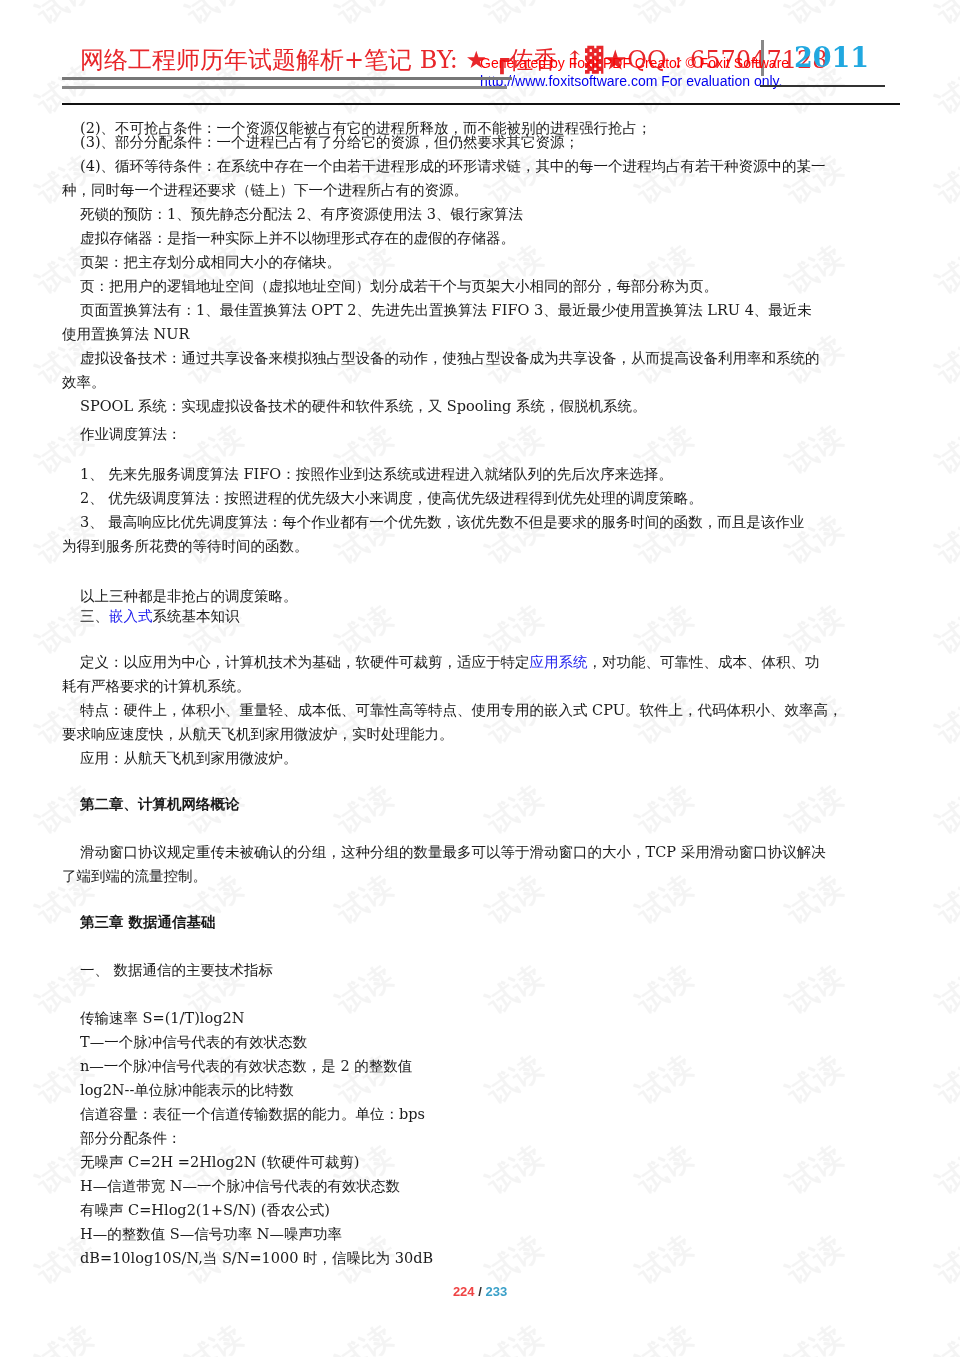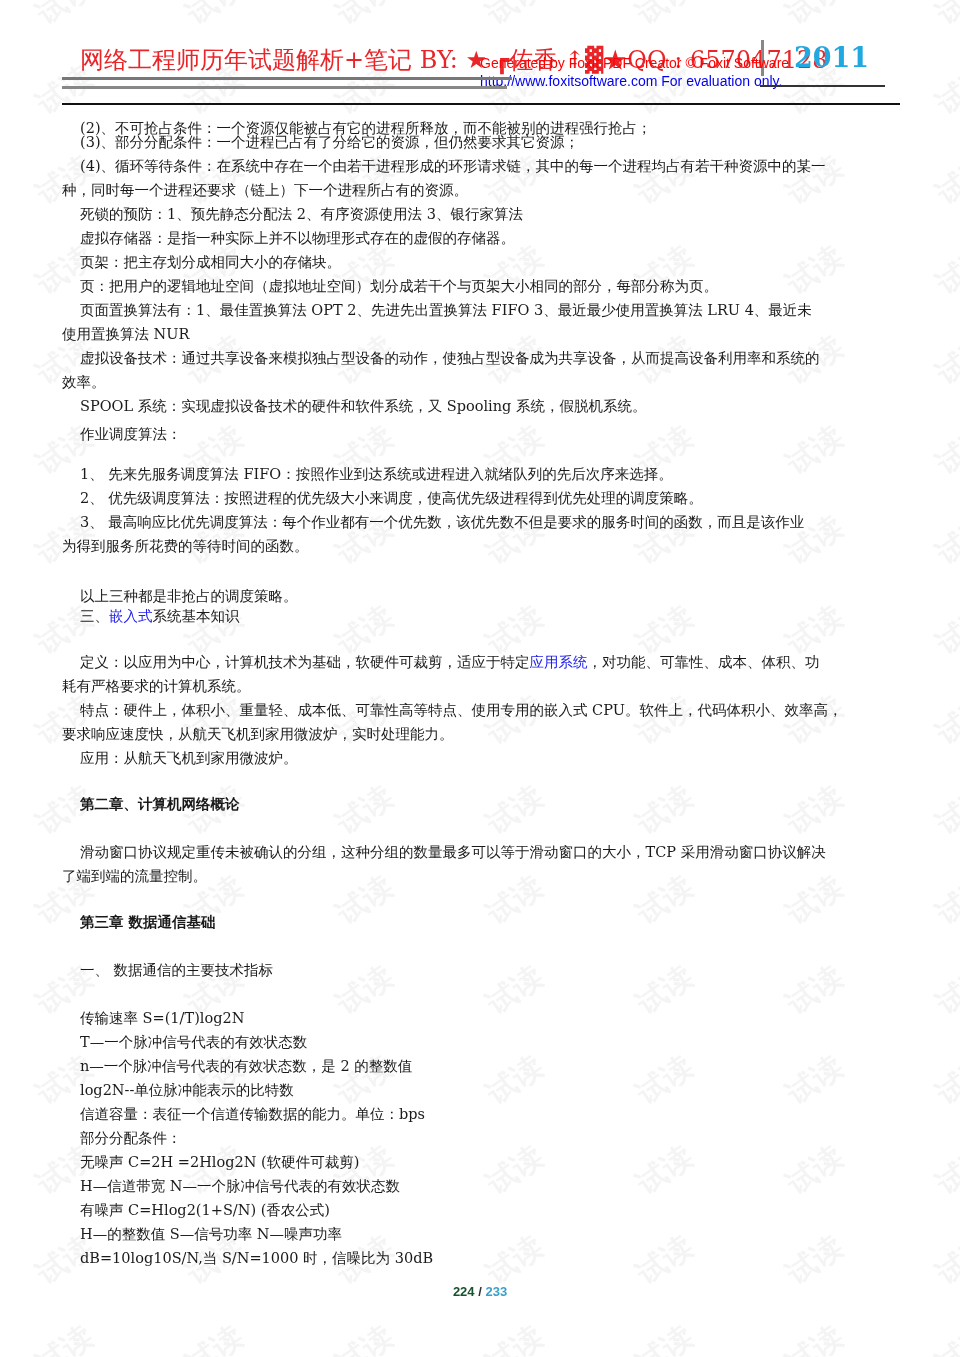--- a/index.html
+++ b/index.html
@@ -29,21 +29,21 @@
 
   
   .content { position: absolute; left: 62px; top: 106px; width: 840px; z-index: 2; }
   .line { position: absolute; left: 0; font-size: 14.5px; line-height: 20px; white-space: nowrap; color: #1a1a1a; }
   .ind { padding-left: 18px; }
   .link { color: #2222ee; }
   .bold { font-weight: bold; }
 
   .footer { position: absolute; top: 1284px; left: 0; width: 960px; text-align: center;
             font-family: "Liberation Sans", sans-serif; font-size: 13px; font-weight: bold; z-index: 2; }
-  .pg-cur { color: #14532d; margin-top: 40px; }
+  .pg-cur { color: #ef4444; margin-top: 40px; }
   .pg-sep { color: #333; }
   .pg-tot { color: #3aa0c8; }
 </style>
 </head>
 <body>
 
 <div class="watermark" id="wm">
     <span class="wm" style="left: 35px; top: -20px;">试读</span>
     <span class="wm" style="left: 185px; top: -20px;">试读</span>
     <span class="wm" style="left: 335px; top: -20px;">试读</span>

